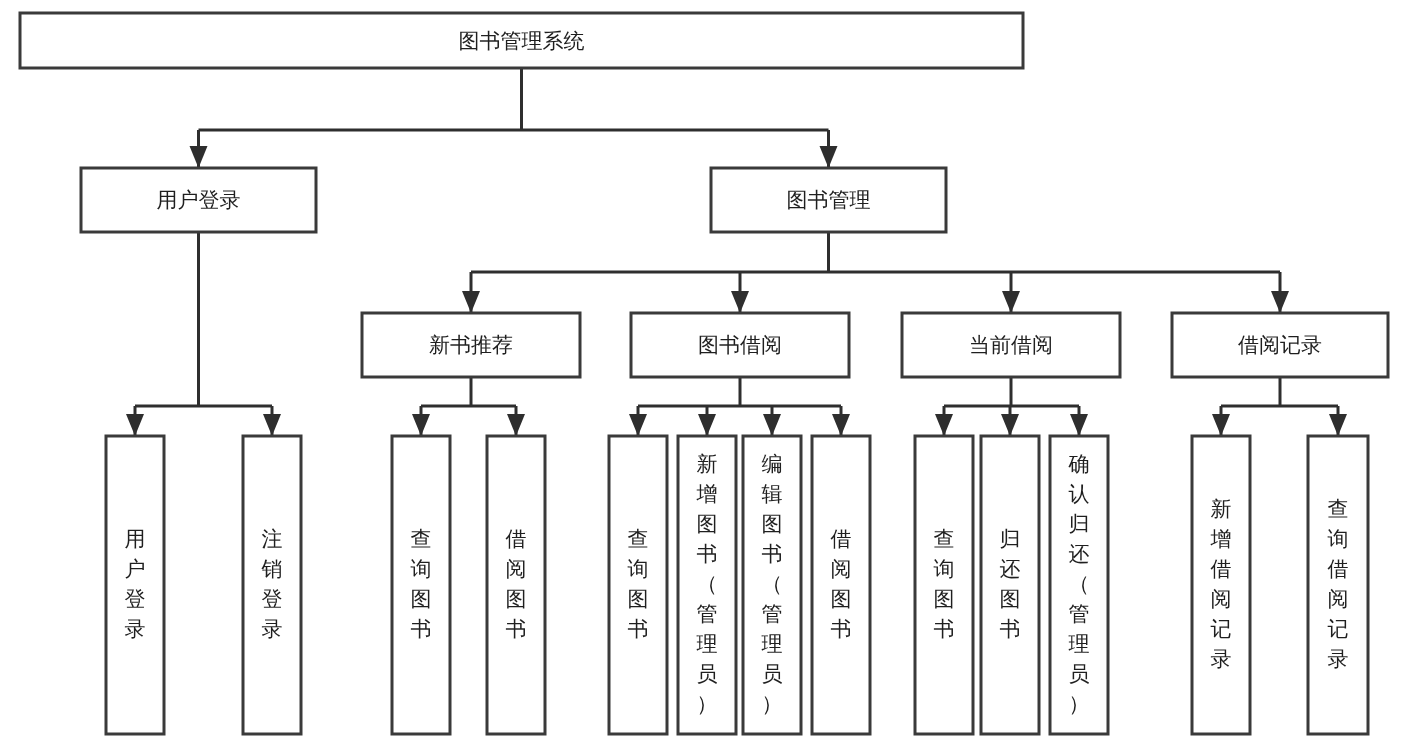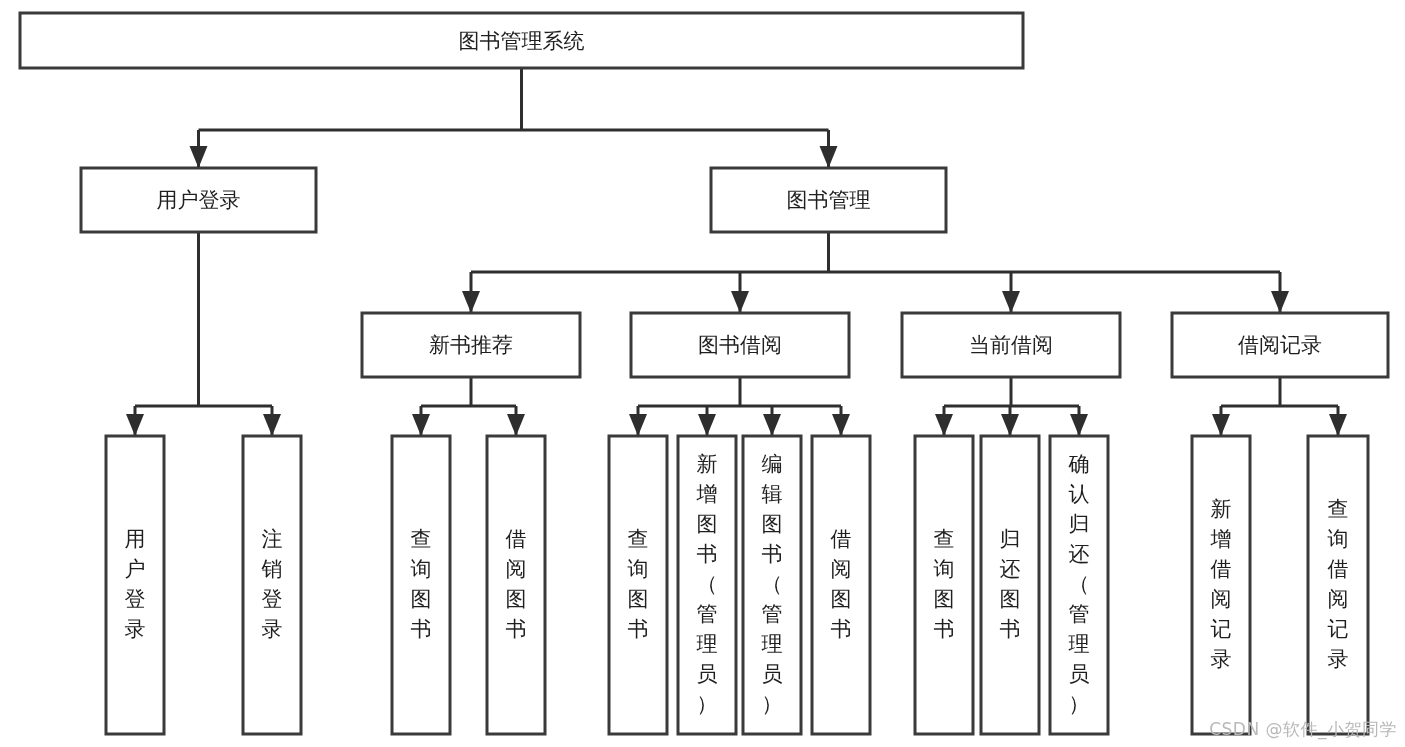--- a/index.html
+++ b/index.html
@@ -206,14 +206,13 @@
         <g>
           <rect x="1192" y="436" width="58" height="298" class="node-box"></rect>
           <text x="1221" class="node-label"><tspan x="1221" y="510">新</tspan><tspan x="1221" y="540">增</tspan><tspan x="1221" y="570">借</tspan><tspan x="1221" y="600">阅</tspan><tspan x="1221" y="630">记</tspan><tspan x="1221" y="660">录</tspan></text>
         </g>
         <g>
           <rect x="1308" y="436" width="60" height="298" class="node-box"></rect>
           <text x="1338" class="node-label"><tspan x="1338" y="510">查</tspan><tspan x="1338" y="540">询</tspan><tspan x="1338" y="570">借</tspan><tspan x="1338" y="600">阅</tspan><tspan x="1338" y="630">记</tspan><tspan x="1338" y="660">录</tspan></text>
         </g>
       </g>
   </svg>
-  <div class="watermark">CSDN @软件_小贺同学</div>
 </div>
 
 </body></html>

